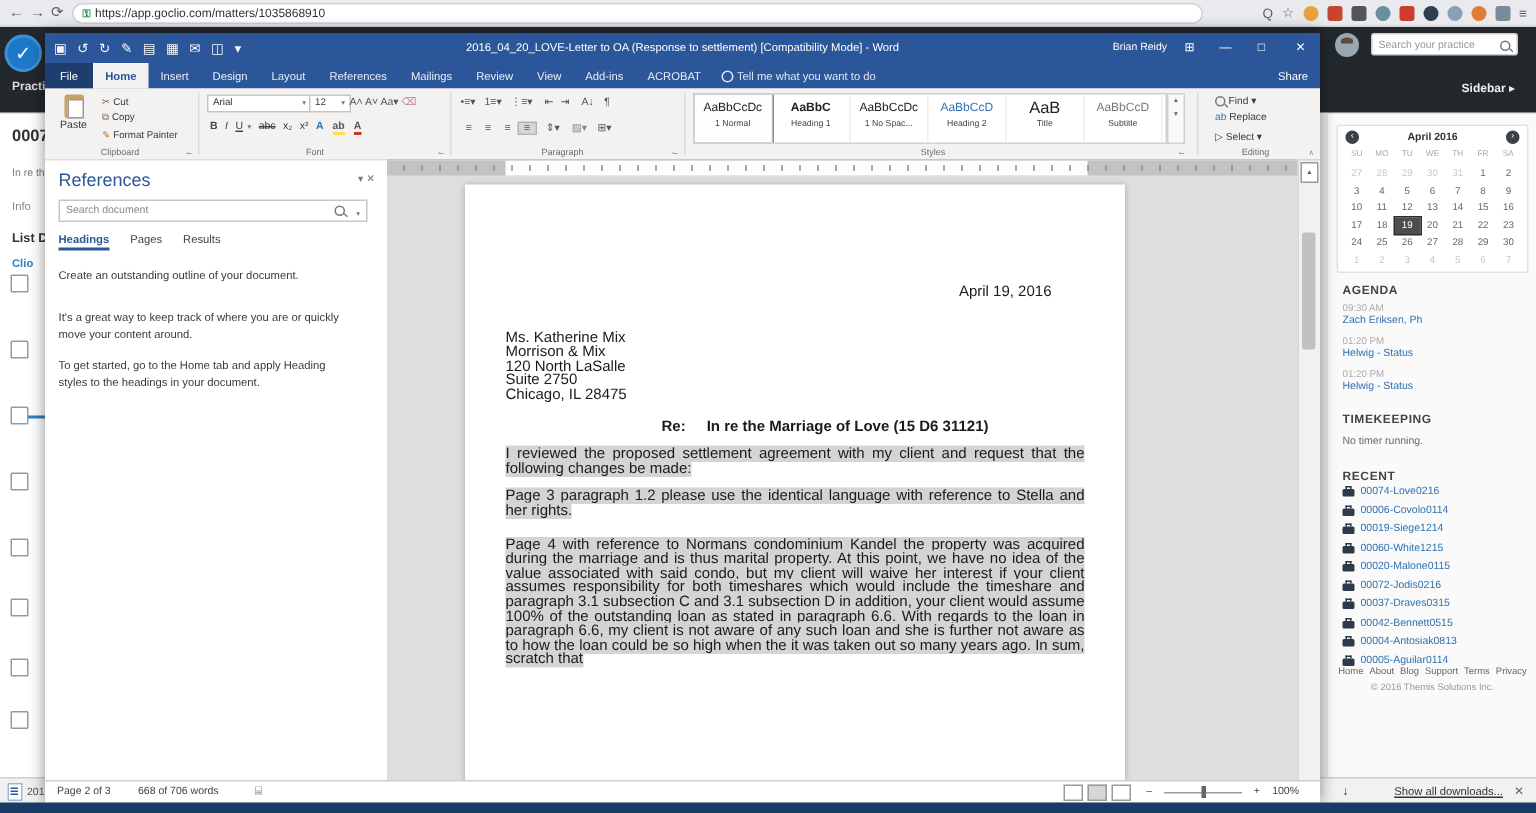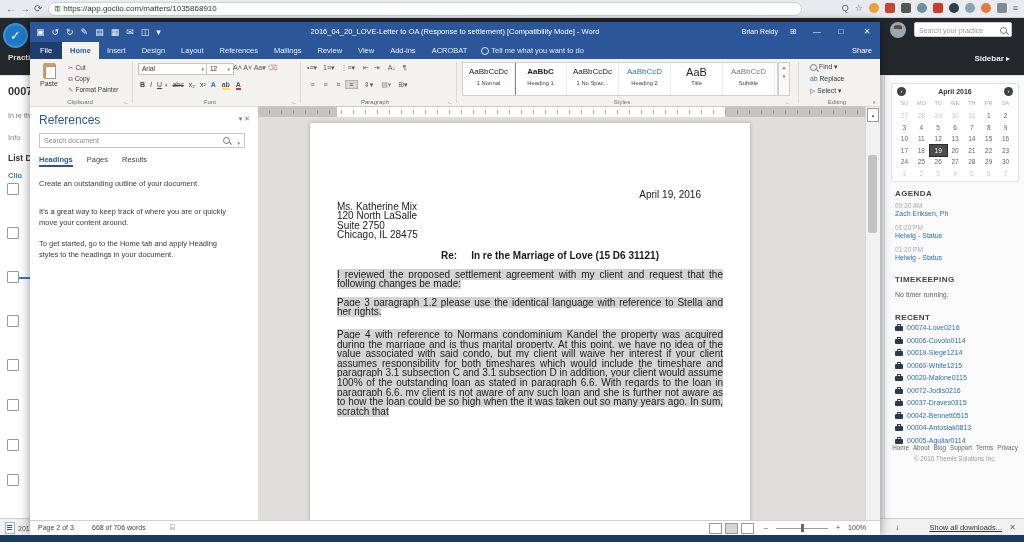--- a/index.html
+++ b/index.html
@@ -134,21 +134,21 @@
   #nav-tabs .ntab.active{color:#2b579a;font-weight:bold;border-bottom:2px solid #2b579a;padding-bottom:1px;}
   .nav-hint{position:absolute;left:9px;width:196px;font-size:7.5px;color:#3b3a39;line-height:1.4;}
   
   #docarea{position:absolute;left:228px;top:84px;right:14px;bottom:14px;background:#e0dedc;overflow:hidden;border-top:1px solid #c9c7c5;}
   #ruler{position:absolute;left:0;top:0;width:100%;height:10px;background:#c5c3c1;}
   #ruler .white{position:absolute;left:79px;top:0;width:388px;height:10px;background:#fdfdfd;}
   #ruler .ticks{position:absolute;left:0;top:3px;width:100%;height:4px;background:repeating-linear-gradient(90deg,transparent 0 11px,#8a8886 11px 12px);opacity:.7;}
   #page{position:absolute;left:52px;top:16px;width:440px;height:600px;background:#fff;box-shadow:0 0 4px rgba(0,0,0,.25);}
   #letter{position:absolute;left:27px;right:27px;top:0;font-size:10px;color:#1a1a1a;line-height:9.6px;}
   #date-line{margin-top:67px;text-align:right;padding-right:22px;}
-  #address{margin-top:2px;}
+  #address{margin-top:21px;}
   #re-line{margin-top:11px;margin-left:104px;font-weight:bold;}
   #re-line .relbl{margin-right:14px;}
   #salutation{margin-top:11px;}
   .para{margin-top:9px;text-align:justify;}
   .para .hl{background:#d4d4d4;}
   .sp{text-decoration:underline;text-decoration-style:wavy;text-decoration-color:#d13438;}
   #p4{margin-top:13px;}
   
   #w-scroll{position:absolute;right:0px;top:84px;width:14px;bottom:14px;background:#f1f1f1;border-left:1px solid #d6d6d6;border-top:1px solid #d6d6d6;}
   #w-scroll .arr{position:absolute;left:1px;top:1px;width:10px;height:12px;border:1px solid #9a9a9a;background:#fff;font-size:5px;color:#555;text-align:center;line-height:12px;}
@@ -506,20 +506,21 @@
     <div id="docarea">
       <div id="ruler">
           <div class="white"></div>
           <div class="ticks"></div>
         </div>
       <div id="page">
         <div id="letter">
           <div id="date-line">April 19, 2016</div>
           <div id="address">
               <div>Ms. Katherine Mix</div>
+              <div>Morrison &amp; Mix</div>
               <div>120 North LaSalle</div>
               <div>Suite 2750</div>
               <div>Chicago, IL 28475</div>
             </div>
           <div id="re-line"><span class="relbl">Re:</span><span>In re the Marriage of Love  (15 D6 31121)</span></div>
           <div id="paras">
               <div class="para" id="p1"><span class="hl">I reviewed the proposed settlement agreement with my client and request that the following changes be made:</span></div>
               <div class="para" id="p3"><span class="hl">Page 3 paragraph 1.2 please use the identical language with reference to Stella and her rights. </span></div>
               <div class="para" id="p4"><span class="hl">Page 4 with reference to Normans condominium </span><span class="hl sp">Kandel</span><span class="hl"> the property was acquired during the marriage and is thus marital property. At this point, we have no idea of the value associated with said condo, but my client will waive her interest if your client assumes responsibility for both timeshares which would include the timeshare and paragraph 3.1 subsection C and 3.1 subsection D in addition, your client would assume 100% of the outstanding loan as stated in paragraph 6.6. With regards to the loan in paragraph 6.6, my client is not aware of any such loan and she is further not aware as to how the loan could be so high when the it was taken out so many years ago. In sum, scratch that </span></div>
             </div>

